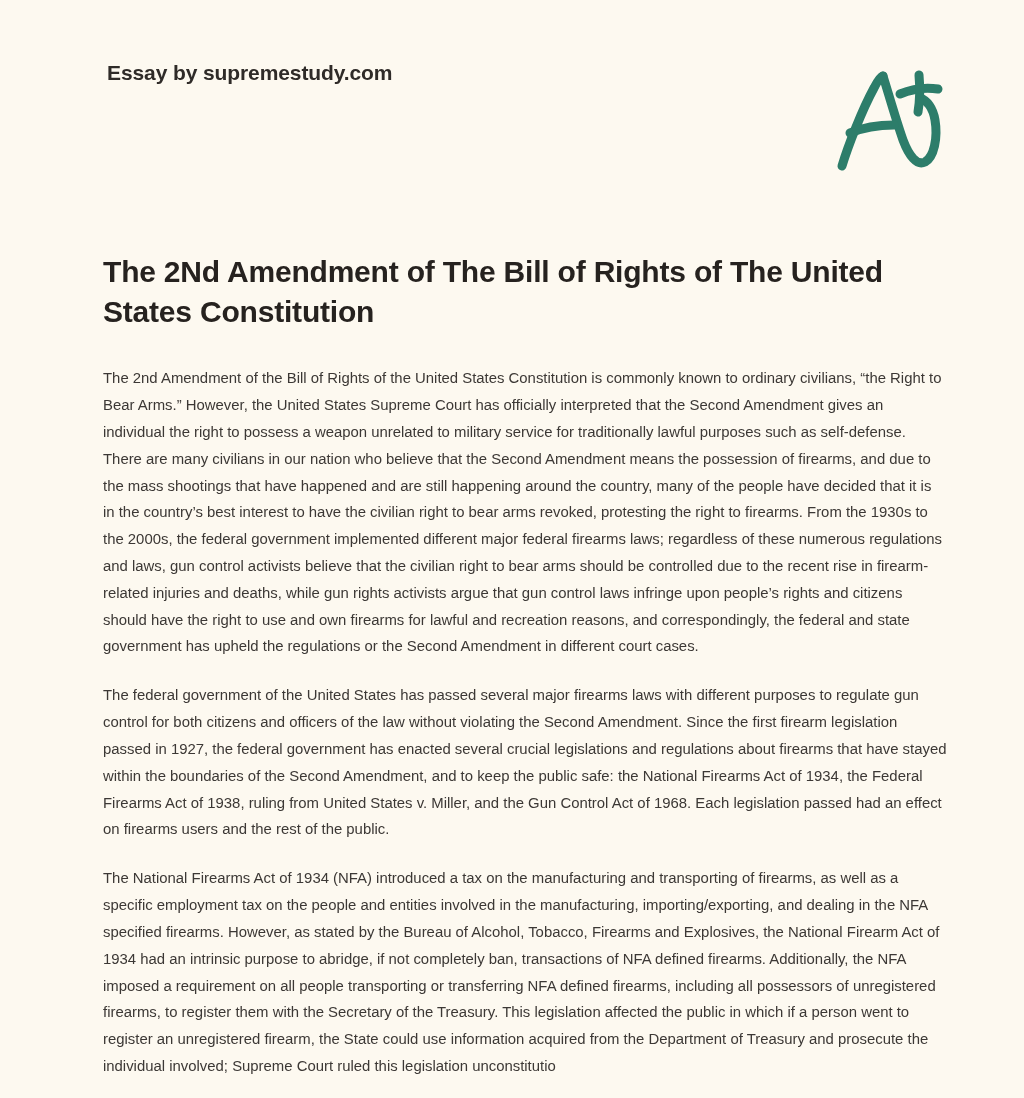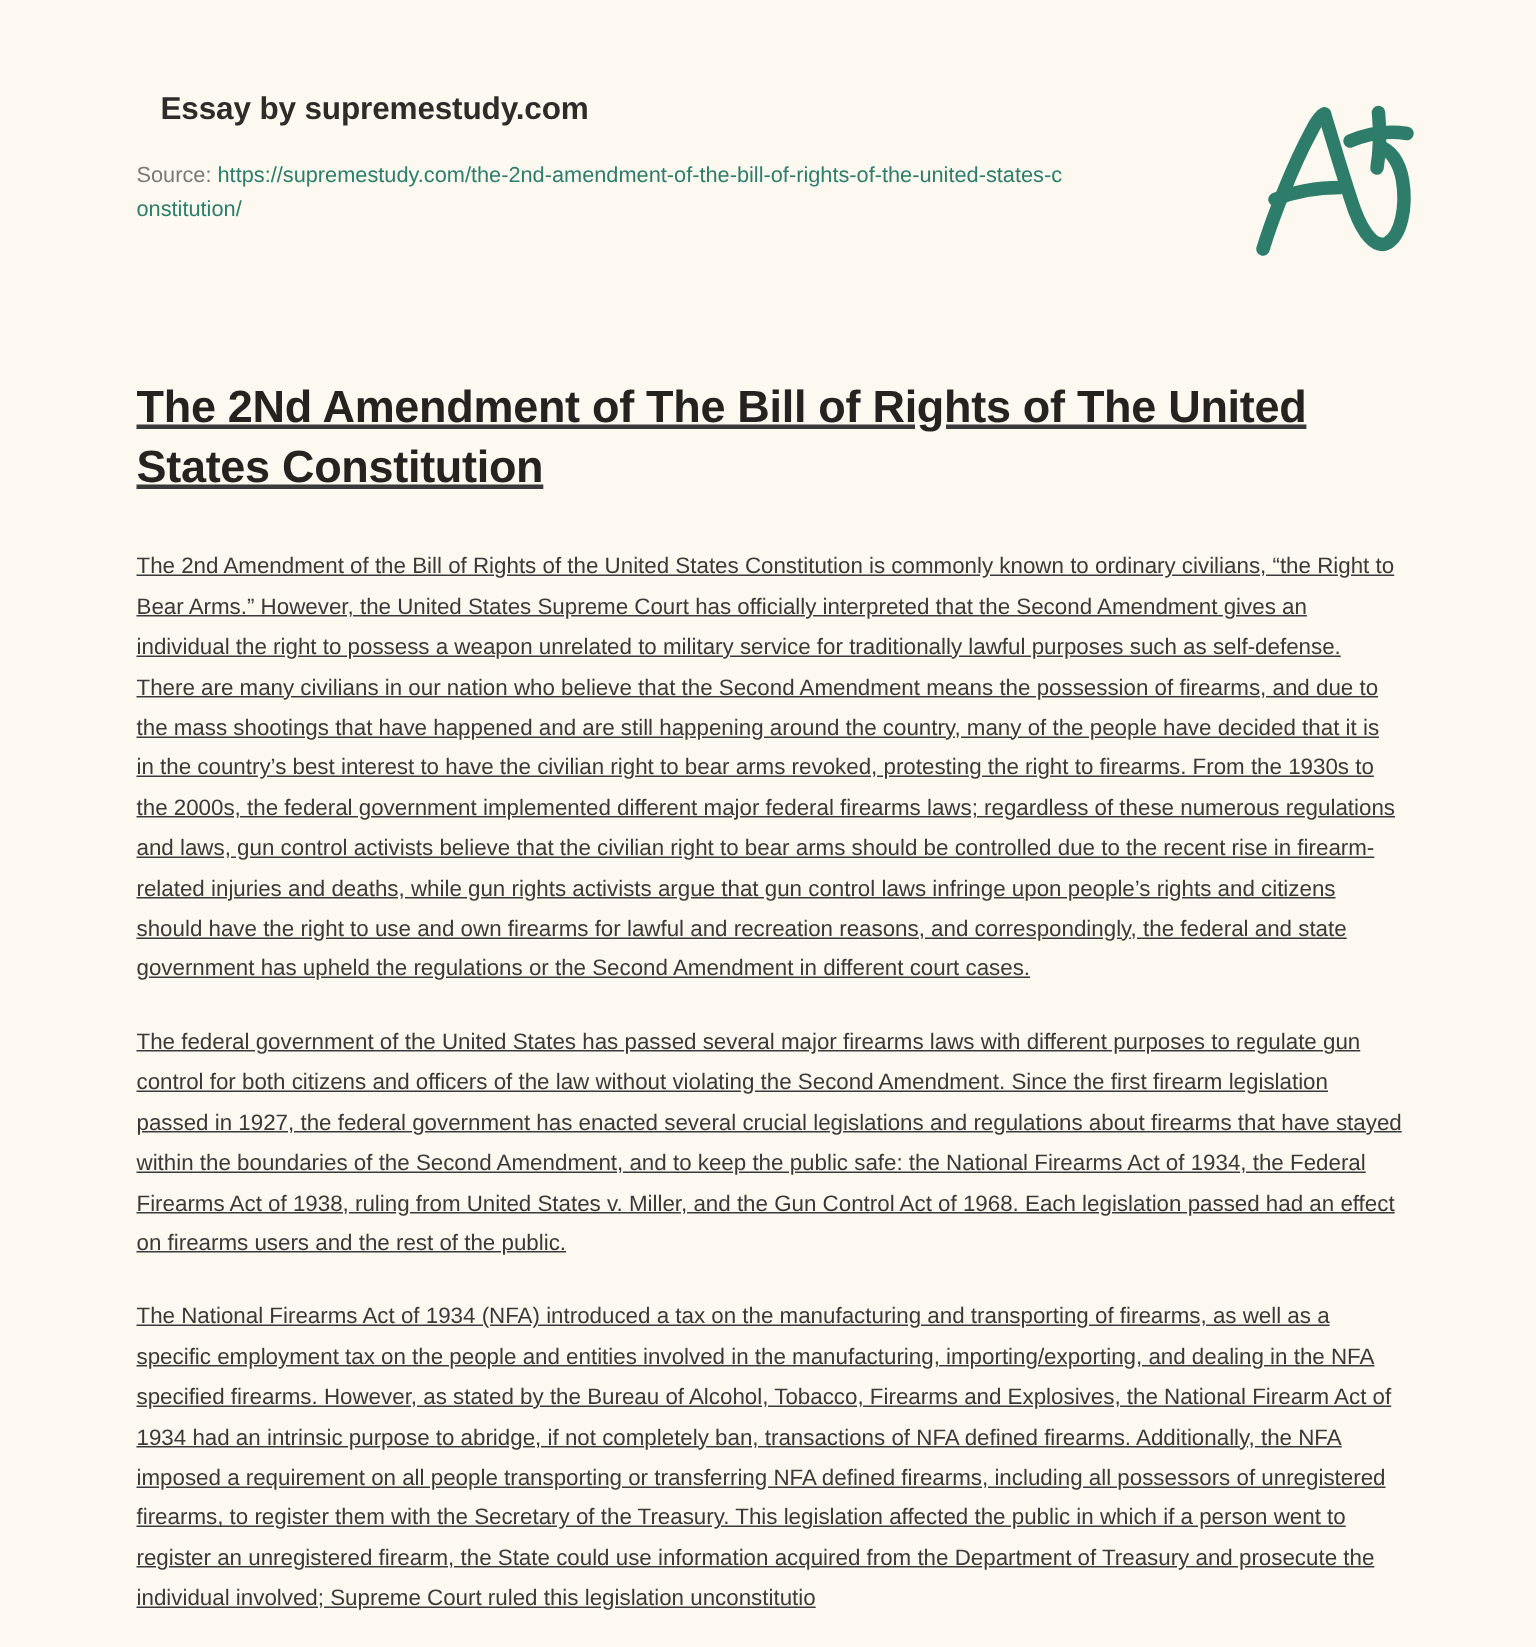--- a/index.html
+++ b/index.html
@@ -66,24 +66,23 @@
   }
   .logo svg {
     display: block;
     width: 100%;
     height: 100%;
   }
 
   
   .article {
     position: absolute;
-    left: 91px;
+    left: 103px;
     top: 252px;
     width: 844px;
-    text-decoration: underline;
   }
 
   .article-title {
     font-size: 30px;
     font-weight: bold;
     line-height: 1.32;
     color: #26221f;
     letter-spacing: -0.2px;
     margin: 0 0 34px 0;
   }
@@ -99,23 +98,20 @@
     margin-bottom: 16px;
   }
 </style>
 </head>
 <body>
 
 <div class="page">
 
   <div class="header">
     <div class="essay-by">Essay by supremestudy.com</div>
-    <div class="source-line">
-      <span class="source-label">Source: </span><a class="source-url" href="#">https://supremestudy.com/the-2nd-amendment-of-the-bill-of-rights-of-the-united-states-constitution/</a>
-    </div>
   </div>
 
   <div class="logo">
     <svg viewBox="0 0 120 118" xmlns="http://www.w3.org/2000/svg">
       <g fill="none" stroke="#2d7d6a" stroke-linecap="round" stroke-linejoin="round">
 
         <path d="M14 104 C 20 84, 34 48, 46 26 C 49 20, 52 15, 55 14" stroke-width="9"></path>
 
         <path d="M55 14 C 60 30, 68 58, 75 78 C 81 94, 89 104, 97 100
                  C 106 95, 110 76, 107 58 C 105 46, 99 38, 92 36" stroke-width="9"></path>

